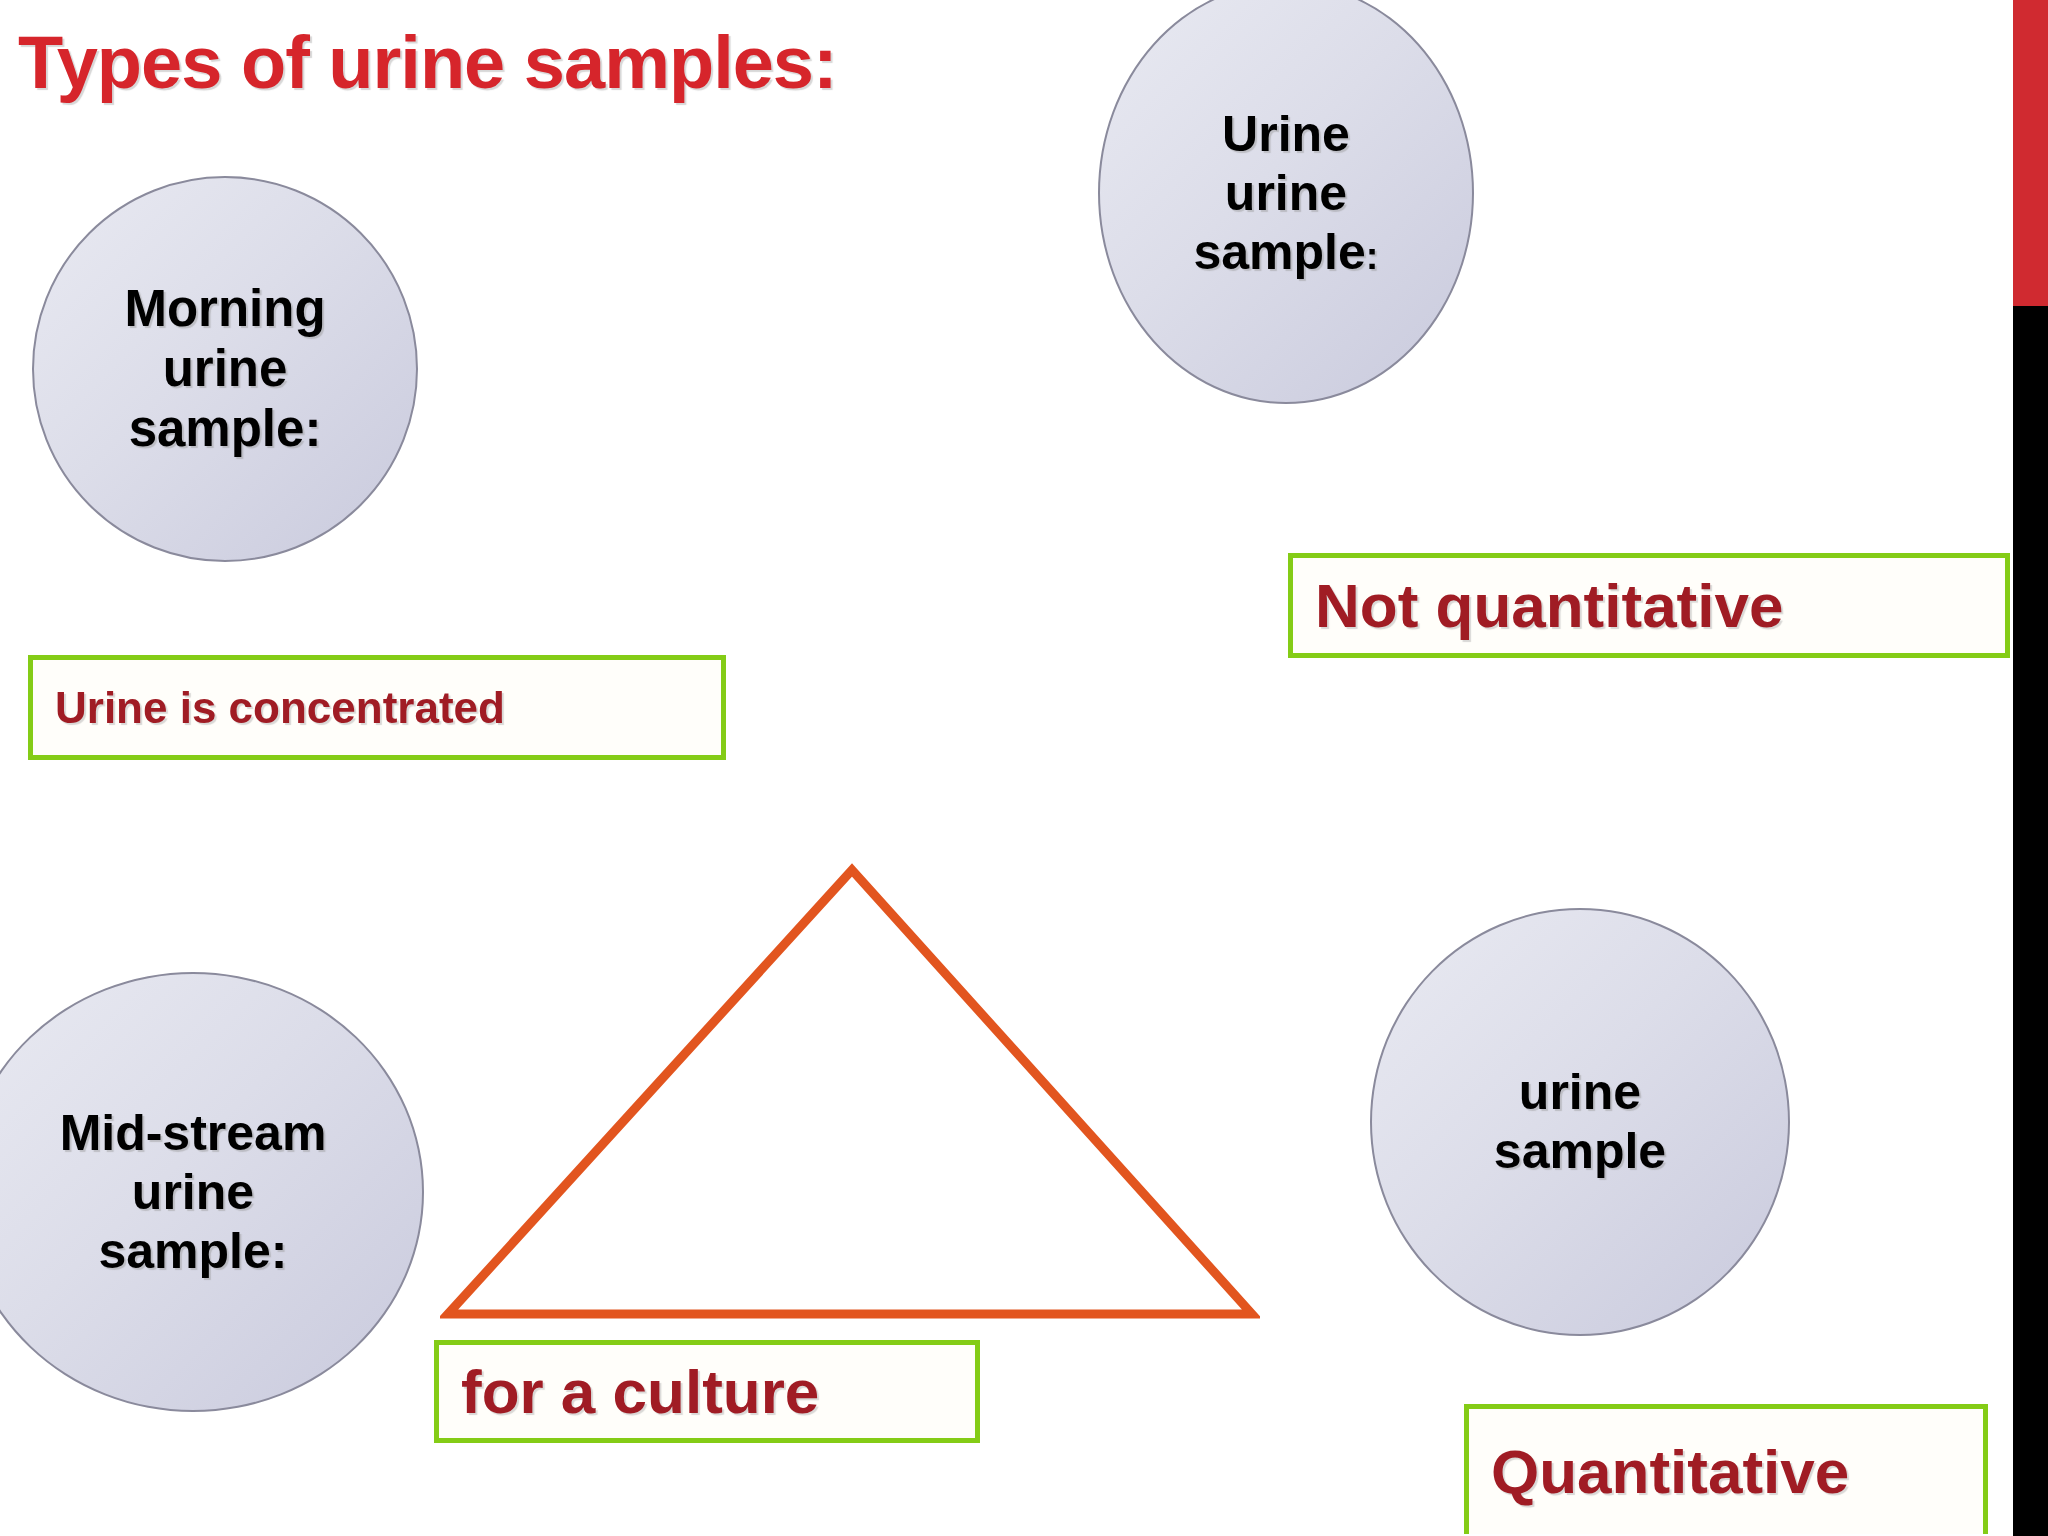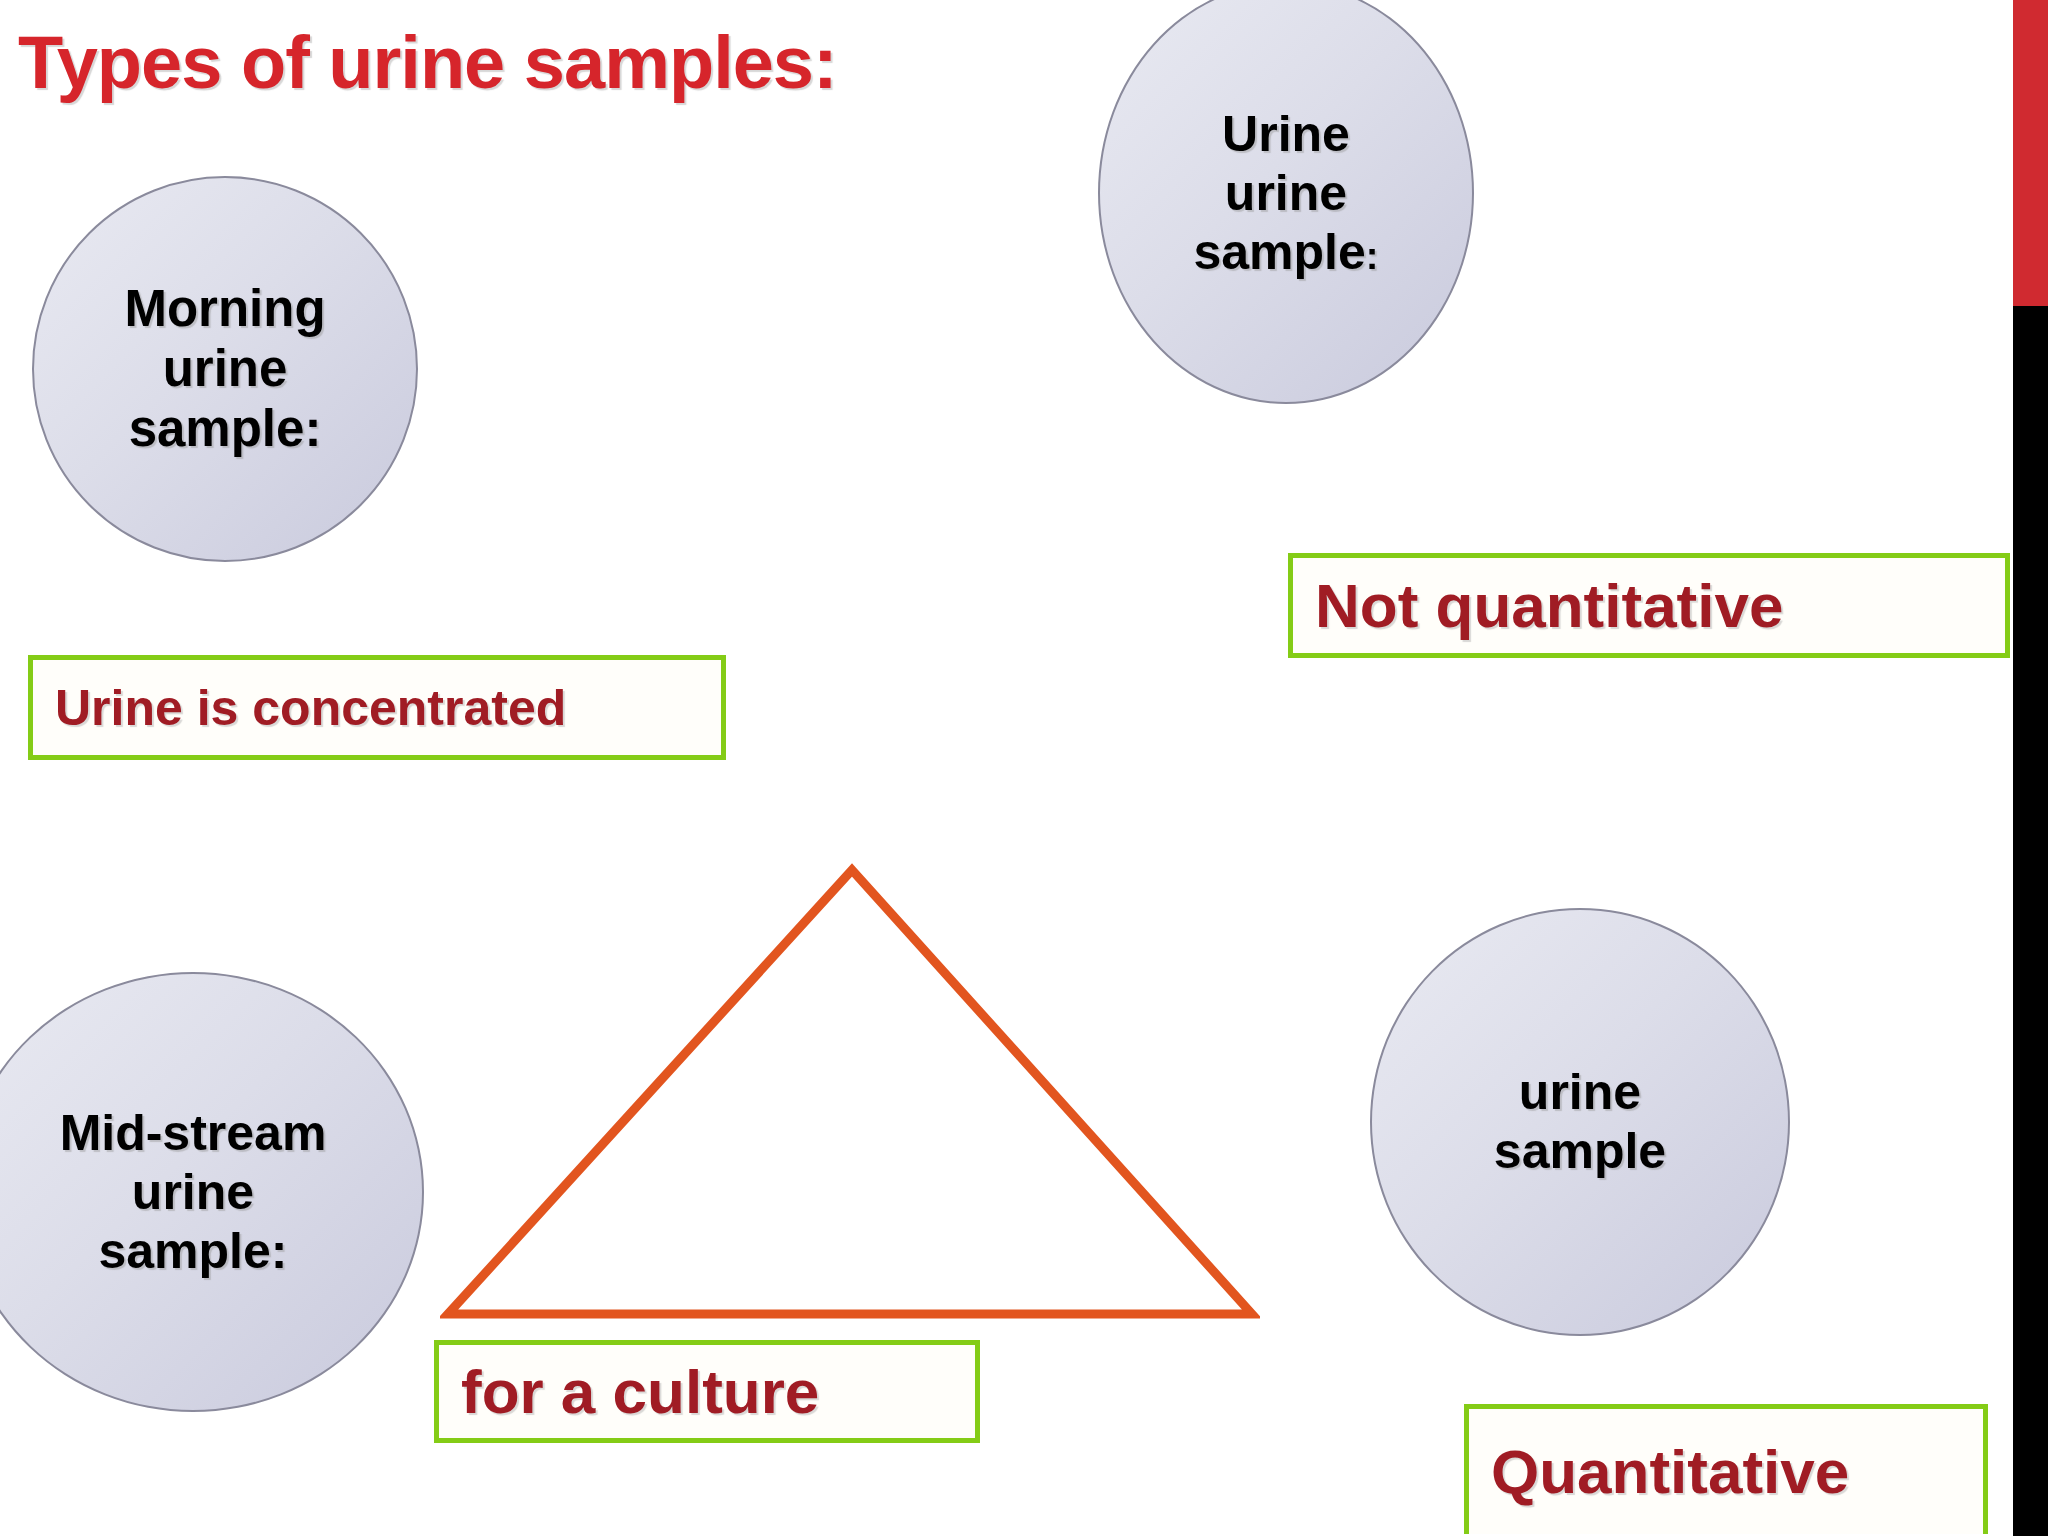--- a/index.html
+++ b/index.html
@@ -99,21 +99,21 @@
     align-items: center;
     color: #a01c24;
     font-weight: bold;
     text-shadow: 2px 2px 1px rgba(160,160,160,0.40);
   }
   .callout span { padding-left: 22px; white-space: nowrap; }
 
   .callout-concentrated {
     left: 28px;  top: 655px;
     width: 698px; height: 105px;
-    font-size: 50px;
+    font-size: 44px;
   }
   .callout-notquant {
     left: 1288px; top: 553px;
     width: 722px; height: 105px;
     font-size: 62px;
   }
   .callout-culture {
     left: 434px; top: 1340px;
     width: 546px; height: 103px;
     font-size: 62px;

